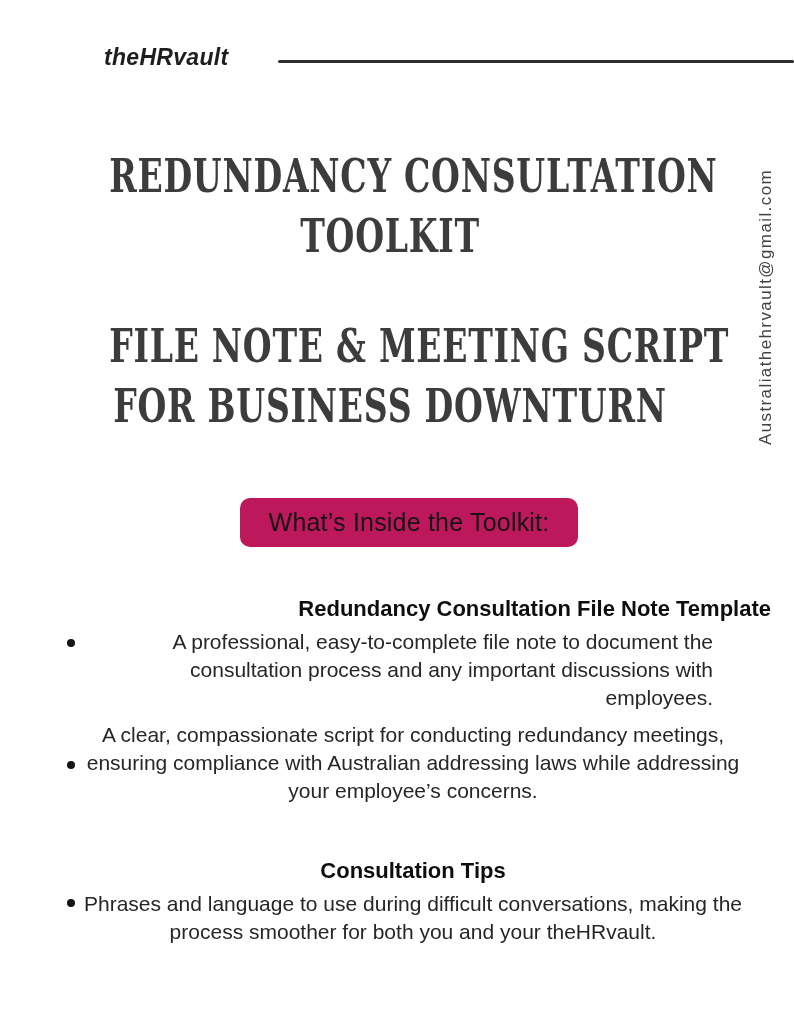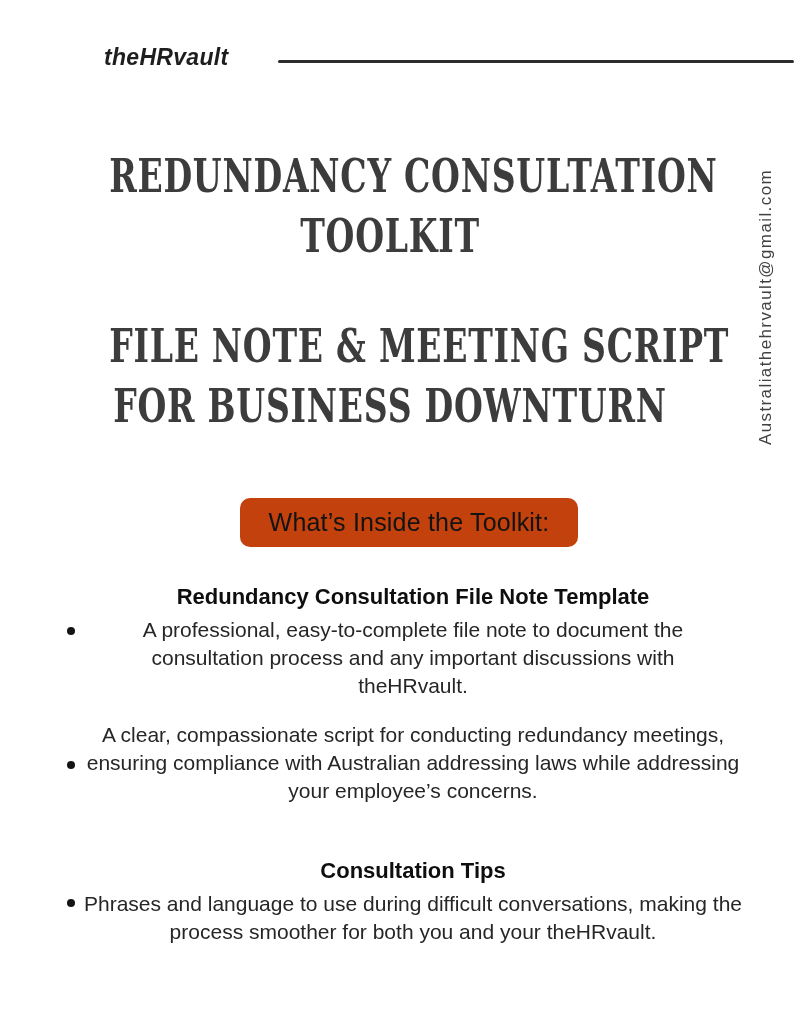--- a/index.html
+++ b/index.html
@@ -68,21 +68,21 @@
     color: #414141;
   }
 
   
   .inside-box {
     position: absolute;
     left: 240px;
     top: 498px;
     width: 338px;
     height: 49px;
-    background: #c2410c;
+    background: #be185d;
     border-radius: 10px;
     display: flex;
     align-items: center;
     justify-content: center;
   }
   .inside-box .label {
     font-size: 25px;
     color: #131313;
     letter-spacing: 0.2px;
   }
@@ -101,21 +101,21 @@
     font-weight: 700;
     color: #0e0e0e;
   }
   .section p {
     margin: 0 auto;
     font-size: 21px;
     line-height: 28px;
     font-weight: 400;
     color: #262626;
   }
-  .s1 { top: 584px; }
+  .s1 { top: 596px; text-align: right; }
   .s2 { top: 721px; }
   .s3 { top: 858px; }
   .s1 p { max-width: 600px; }
   .s2 p { max-width: 675px; }
   .s3 p { max-width: 700px; }
 
   .dot {
     position: absolute;
     width: 8px;
     height: 8px;
@@ -147,21 +147,21 @@
 
   <div class="email-vertical">Australiathehrvault@gmail.com</div>
 
   <div class="inside-box">
     <span class="label">What’s Inside the Toolkit:</span>
   </div>
 
   <section class="section s1">
     <h2>Redundancy Consultation File Note Template</h2>
     <span class="dot"></span>
-    <p>A professional, easy-to-complete file note to document the consultation process and any important discussions with theHRvault.</p>
+    <p>A professional, easy-to-complete file note to document the consultation process and any important discussions with employees.</p>
   </section>
 
   <section class="section s2">
     <span class="dot"></span>
     <p>A clear, compassionate script for conducting redundancy meetings, ensuring compliance with Australian addressing laws while addressing your employee’s concerns.</p>
   </section>
 
   <section class="section s3">
     <h2>Consultation Tips</h2>
     <span class="dot"></span>

